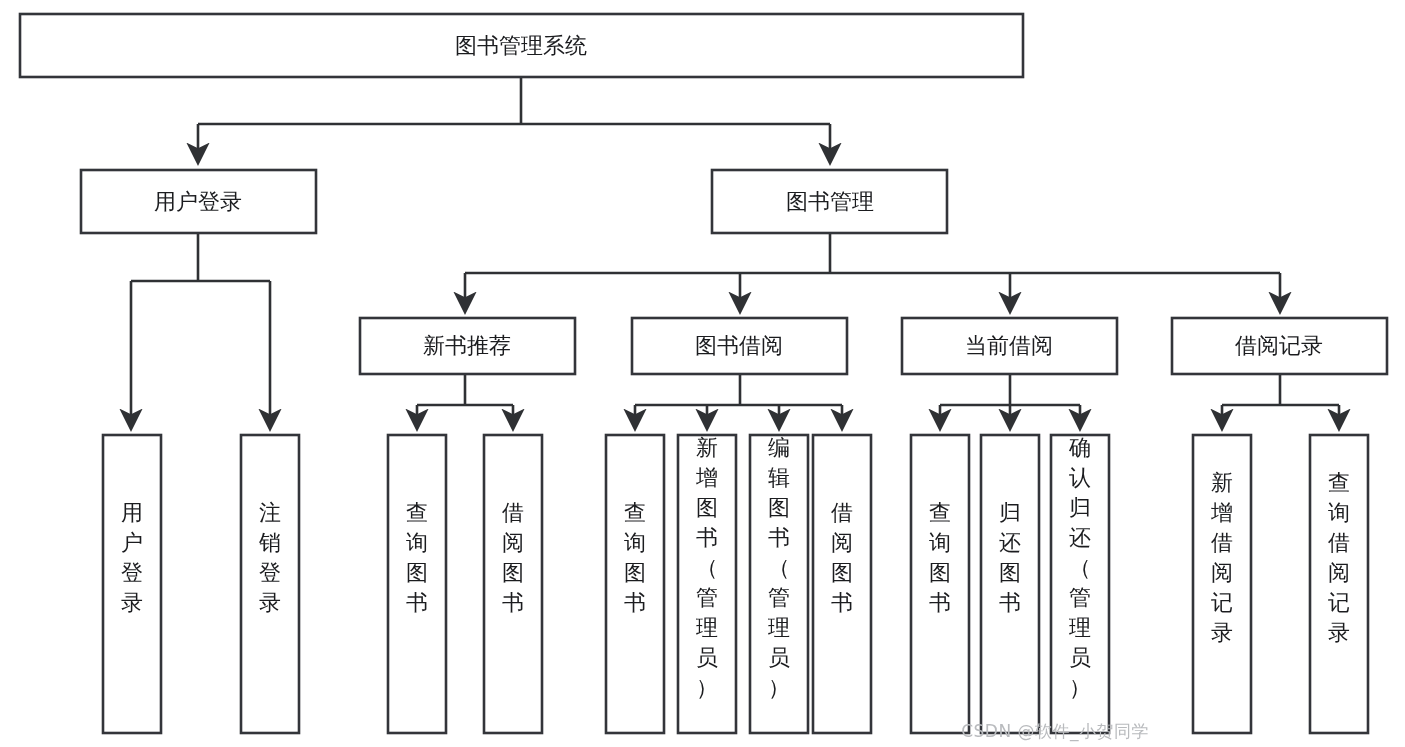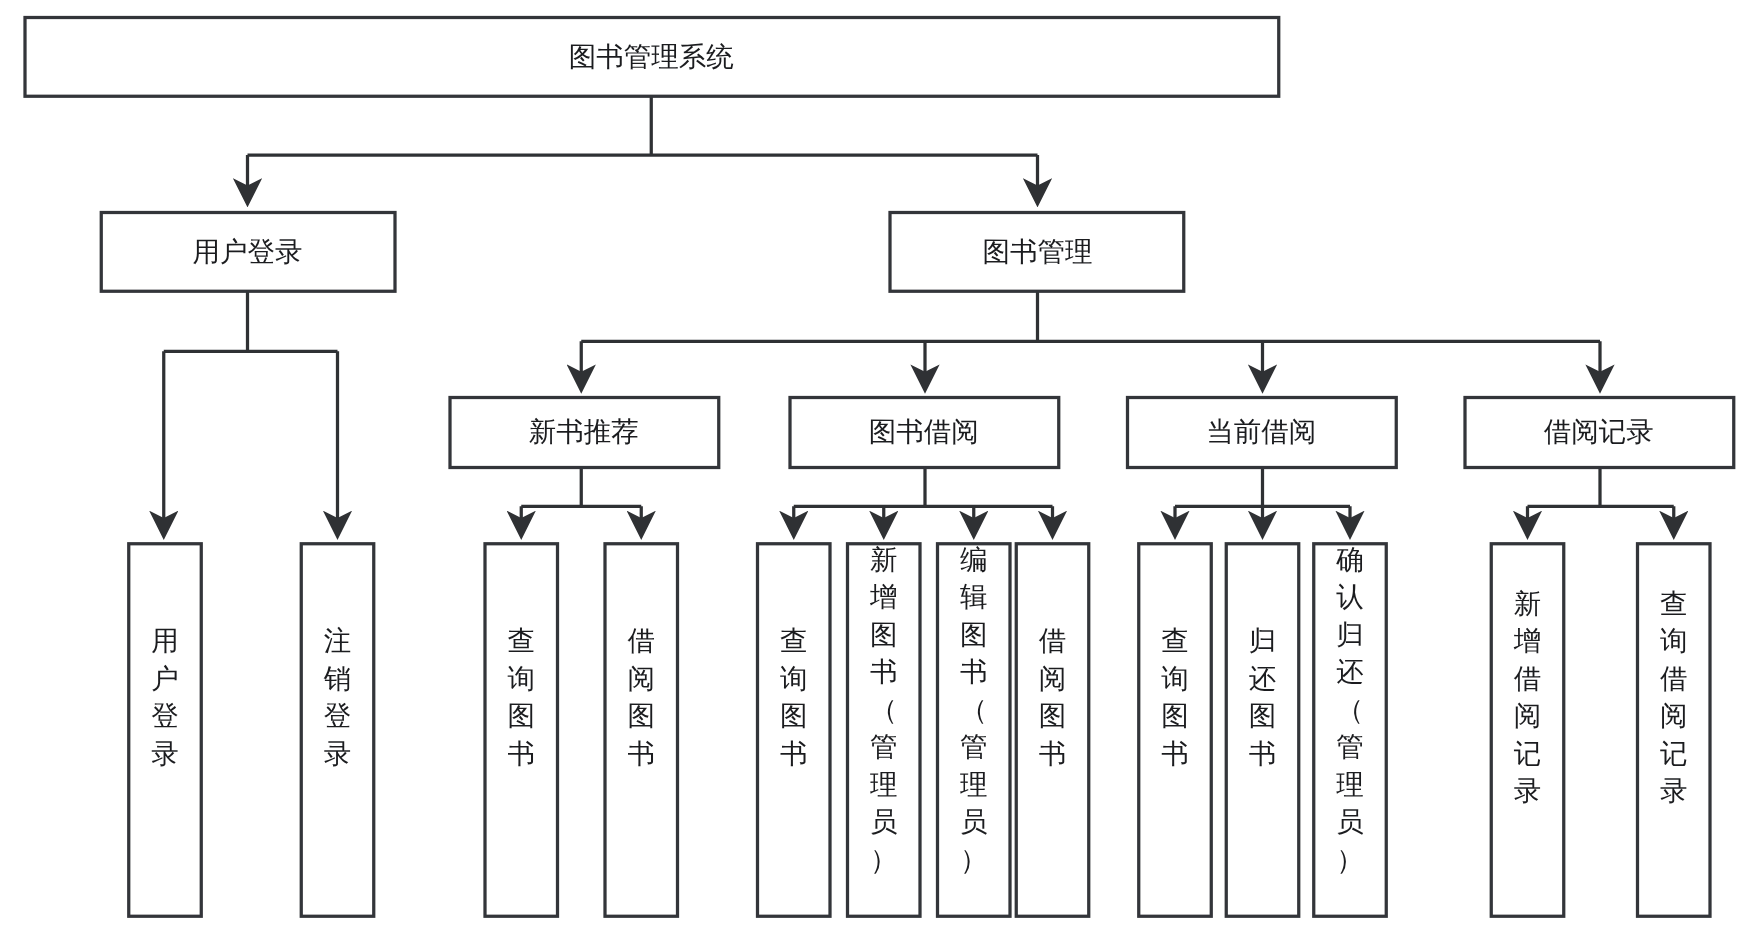--- a/index.html
+++ b/index.html
@@ -219,14 +219,15 @@
       <text class="vert-label" x="1222" y="490"><tspan x="1222" dy="0">新</tspan><tspan x="1222" dy="30">增</tspan><tspan x="1222" dy="30">借</tspan><tspan x="1222" dy="30">阅</tspan><tspan x="1222" dy="30">记</tspan><tspan x="1222" dy="30">录</tspan></text>
     </g>
 
     <g>
       <rect class="node-box" x="1310" y="435" width="58" height="298"></rect>
       <text class="vert-label" x="1339" y="490"><tspan x="1339" dy="0">查</tspan><tspan x="1339" dy="30">询</tspan><tspan x="1339" dy="30">借</tspan><tspan x="1339" dy="30">阅</tspan><tspan x="1339" dy="30">记</tspan><tspan x="1339" dy="30">录</tspan></text>
     </g>
 
   </svg>
 
+  <div class="watermark">CSDN @软件_小贺同学</div>
 
 </div>
 
 </body></html>

